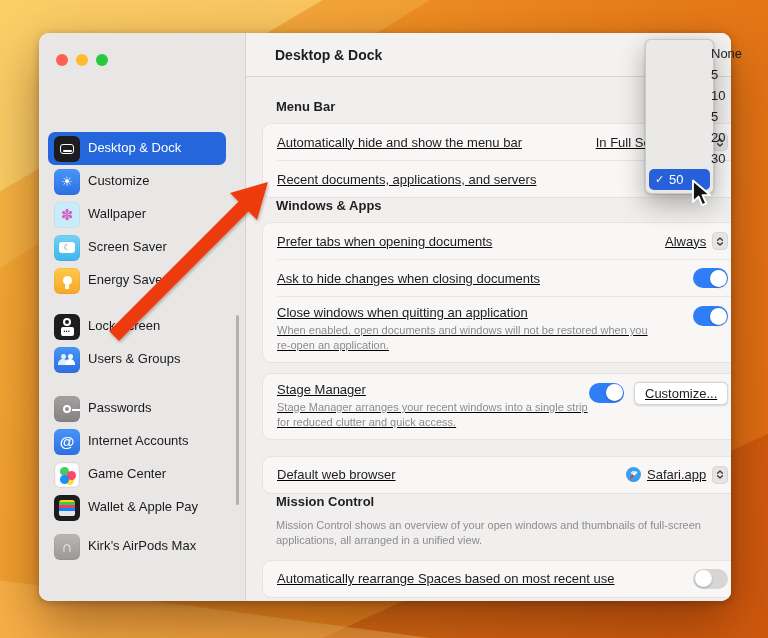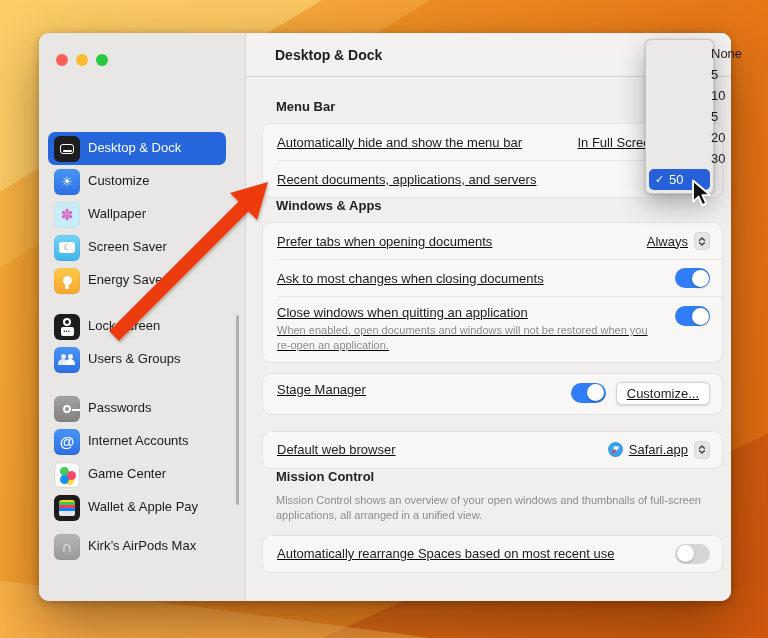--- a/index.html
+++ b/index.html
@@ -233,21 +233,21 @@
             <span class="stepper">
                 <svg width="8" height="11" viewBox="0 0 10 13">
                   <path d="M2 5 L5 2 L8 5" stroke="#3c3c3e" fill="none" stroke-width="1.7" stroke-linecap="round" stroke-linejoin="round"></path>
                   <path d="M2 8 L5 11 L8 8" stroke="#3c3c3e" fill="none" stroke-width="1.7" stroke-linecap="round" stroke-linejoin="round"></path>
                 </svg>
               </span>
           </span>
         </div>
         <div class="div"></div>
         <div class="row">
-          <span>Ask to most changes when closing documents</span>
+          <span>Ask to hide changes when closing documents</span>
           <span class="grow"></span>
           <span class="toggle on">
               <span class="knob"></span>
             </span>
         </div>
         <div class="div"></div>
         <div class="row tall">
           <span style="flex:1">
             <span>Close windows when quitting an application</span>
             <div class="sub" style="width:378px">When enabled, open documents and windows will not be restored when you re-open an application.</div>
@@ -255,20 +255,21 @@
           <span class="toggle on" style="margin-top:1px">
               <span class="knob"></span>
             </span>
         </div>
       </div>
 
       <div class="card mt10">
         <div class="row tall">
           <span style="flex:1">
             <span>Stage Manager</span>
+            <div class="sub" style="width:312px">Stage Manager arranges your recent windows into a single strip for reduced clutter and quick access.</div>
           </span>
           <span class="toggle on" style="margin-top:1px;margin-right:10px">
               <span class="knob"></span>
             </span>
           <button class="btn">Customize...</button>
         </div>
       </div>
 
       <div class="card mt16">
         <div class="row">

